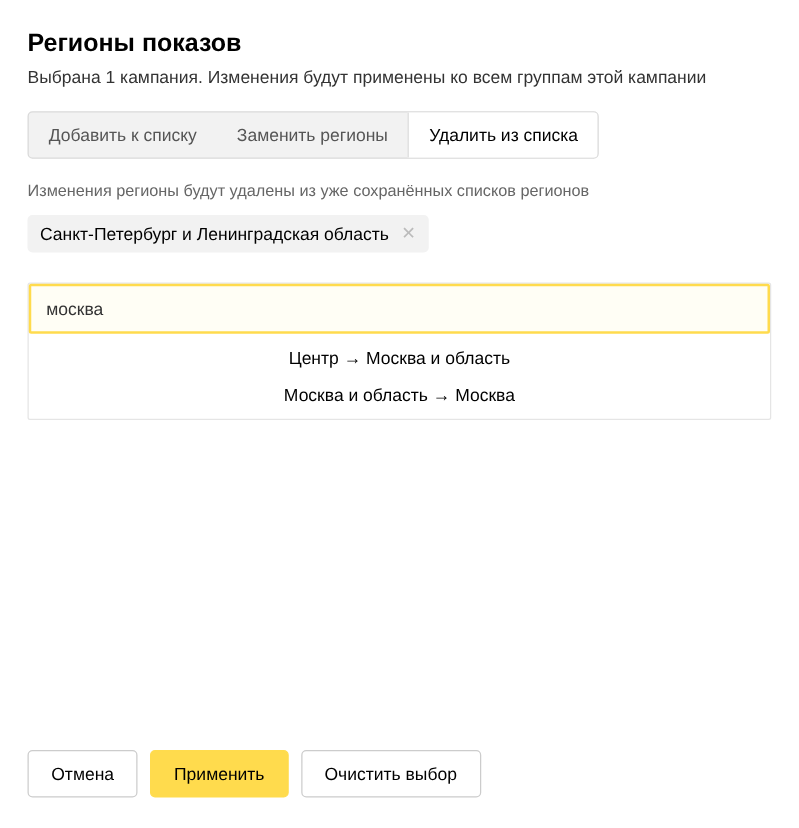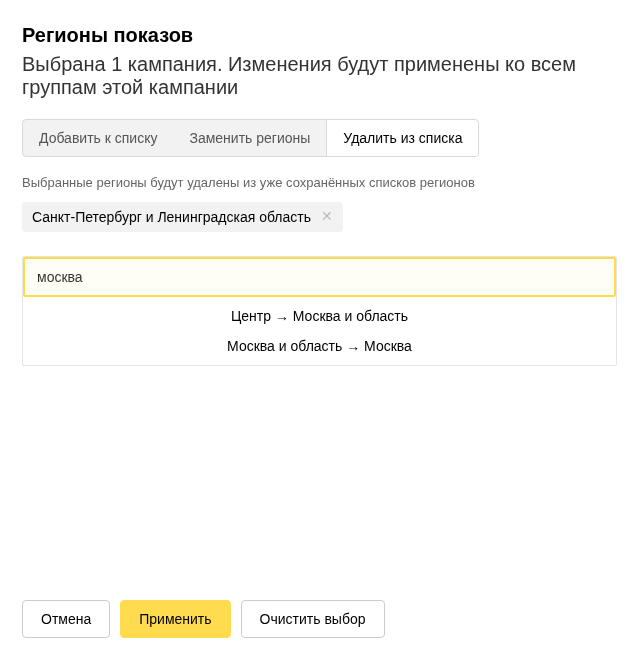--- a/index.html
+++ b/index.html
@@ -12,21 +12,21 @@
       height: 662px;
       padding: 24px 22px;
       position: relative;
     }
     .title {
       font-size: 20px;
       font-weight: 700;
       margin-bottom: 6px;
     }
     .subtitle {
-      font-size: 20px;
+      font-size: 14px;
       color: #333;
       margin-bottom: 20px;
     }
     .tab-group {
       display: inline-flex;
       border: 1px solid #d9d9d9;
       border-radius: 4px;
       overflow: hidden;
       background: #f2f2f2;
       margin-bottom: 18px;
@@ -137,21 +137,21 @@
 
 <h1 class="title">Регионы показов</h1>
 <div class="subtitle">Выбрана 1 кампания. Изменения будут применены ко всем группам этой кампании</div>
 
 <div class="tab-group">
   <button class="tab">Добавить к списку</button>
   <button class="tab">Заменить регионы</button>
   <button class="tab active">Удалить из списка</button>
 </div>
 
-<div class="hint">Выбранные регионы будут удалены из уже сохранённых списков регионов</div>
+<div class="hint">Изменения регионы будут удалены из уже сохранённых списков регионов</div>
 
 <div class="chips">
   <span class="chip">
     <span>Санкт-Петербург и Ленинградская область</span>
     <button class="chip-remove">✕</button>
   </span>
 </div>
 
 <div class="search-block">
   <input class="search-input" type="text" value="москва" style="">

